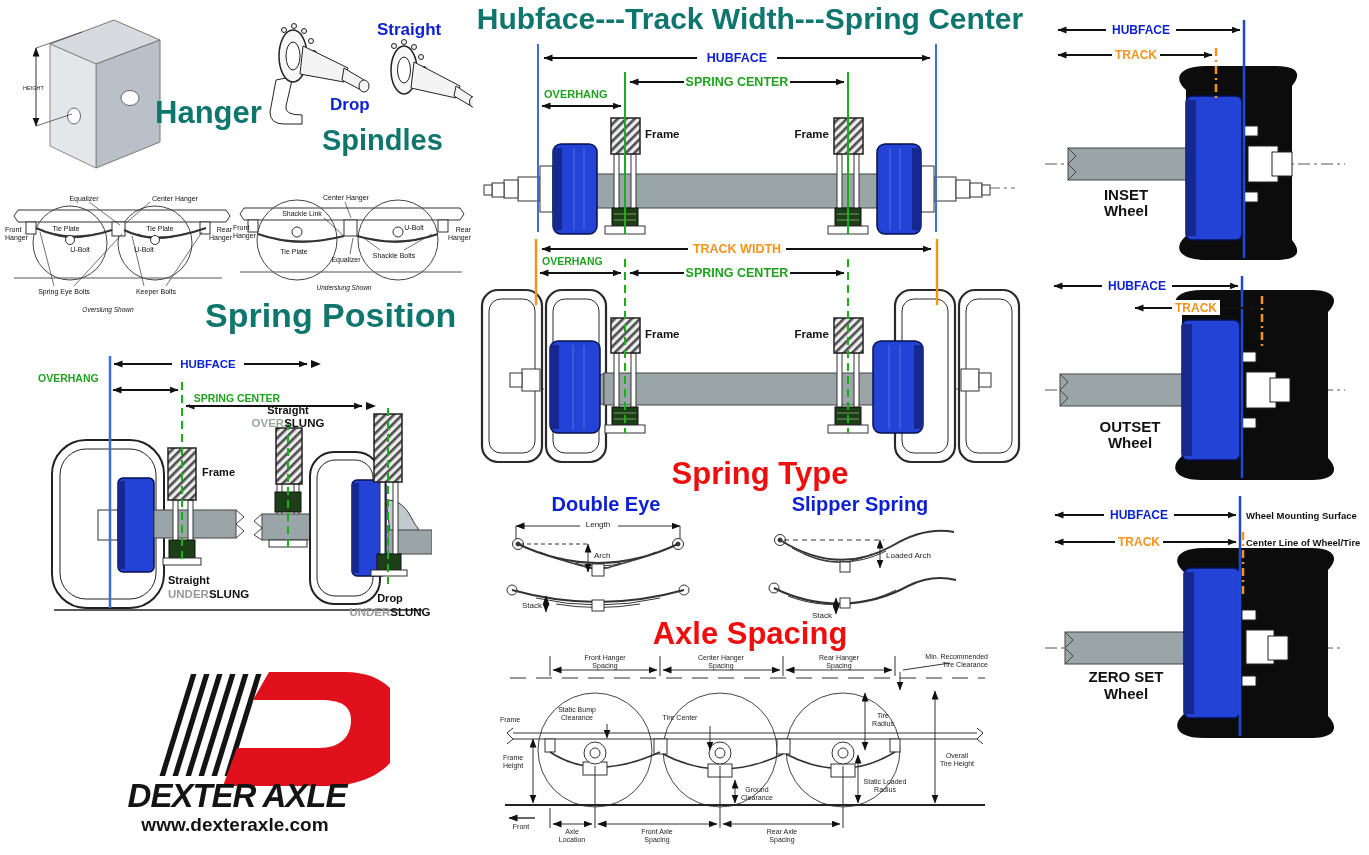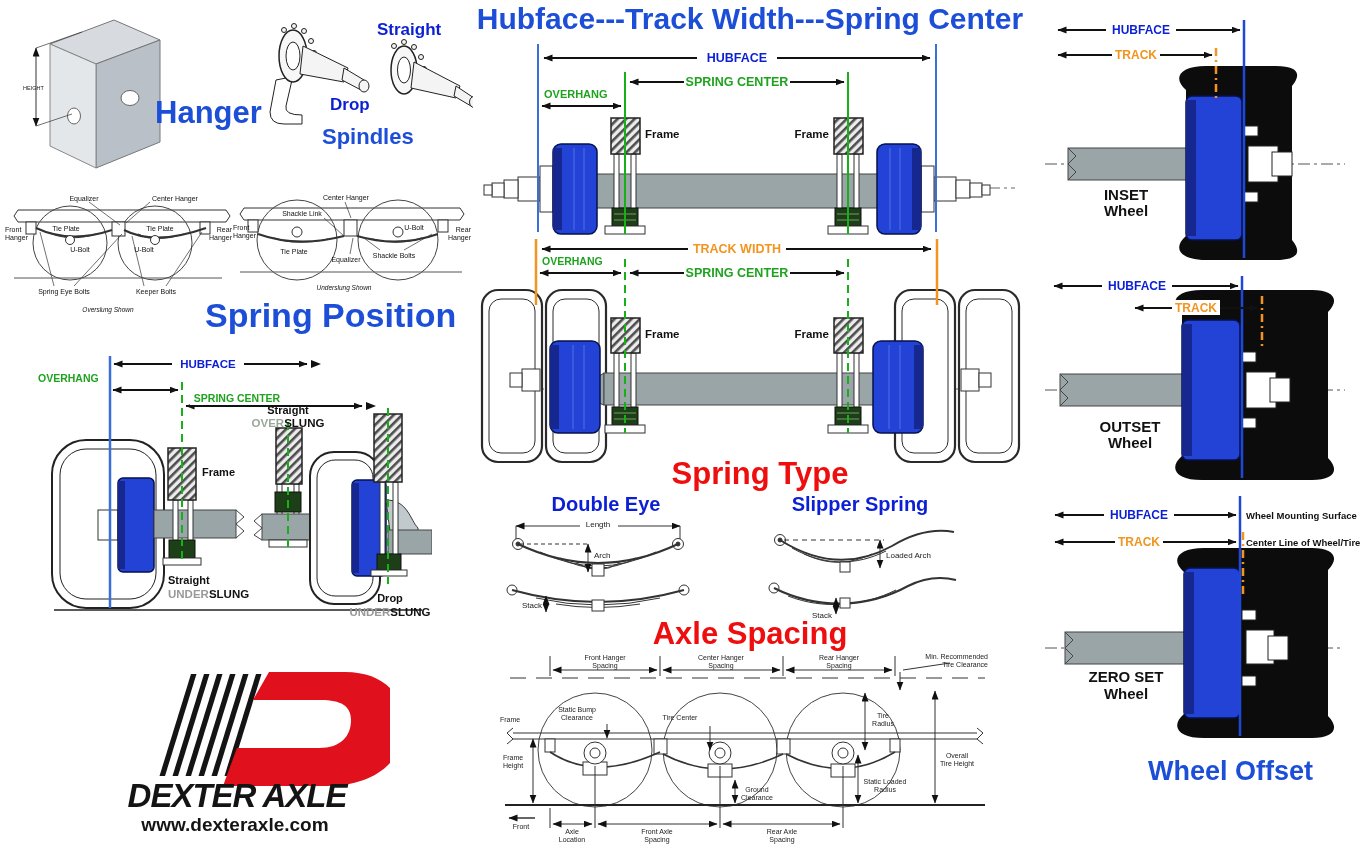--- a/index.html
+++ b/index.html
@@ -1,19 +1,19 @@
 <!DOCTYPE html>
 <html><head>
 <meta charset="utf-8">
 <style>
   html,body{margin:0;padding:0;background:#fff;}
   #canvas{position:relative;width:1369px;height:855px;background:#fff;overflow:hidden;
           font-family:"Liberation Sans",sans-serif;}
   .abs{position:absolute;}
-  .title-red{color:#1d4ed8;font-weight:bold;font-family:"Liberation Sans",sans-serif;}
+  .title-red{color:#0f766e;font-weight:bold;font-family:"Liberation Sans",sans-serif;}
   .lbl-blue{color:#0b1fd4;font-weight:bold;}
   svg text{font-family:"Liberation Sans",sans-serif;}
   .cap{font-style:italic;}
 </style>
 </head>
 <body>
 
 <div id="canvas">
 
 <svg width="0" height="0" style="position:absolute" aria-hidden="true">
@@ -63,21 +63,21 @@
         <circle cx="48" cy="29" r="2.5"></circle>
     <ellipse cx="28" cy="30" rx="13" ry="24" fill="#f7f7f7" stroke-width="1.5"></ellipse>
     <ellipse cx="28" cy="30" rx="6.5" ry="13" fill="#fff"></ellipse>
     <polygon points="38,22 84,46 80,58 35,48"></polygon>
     <polygon points="80,46 98,58 95,66 78,56"></polygon>
     <ellipse cx="98" cy="62" rx="4.5" ry="5.5"></ellipse>
   </g>
 </svg>
 <div class="abs lbl-blue" style="left:377px;top:20px;font-size:17px">Straight</div>
 <div class="abs lbl-blue" style="left:330px;top:95px;font-size:17px">Drop</div>
-<div class="abs title-red" style="left:322px;top:124px;font-size:22px">Spindles</div>
+<div class="abs title-red" style="left:322px;top:124px;font-size:29px">Spindles</div>
 
 <svg class="abs" style="left:4px;top:190px" width="230" height="142">
   <polygon points="14,20 222,20 226,26 222,32 14,32 10,26" fill="#fff" stroke="#333"></polygon>
   <circle cx="66" cy="53" r="37" fill="none" stroke="#444"></circle>
   <circle cx="151" cy="53" r="37" fill="none" stroke="#444"></circle>
   <rect x="22" y="32" width="10" height="12" fill="#fff" stroke="#333"></rect>
   <rect x="108" y="32" width="13" height="14" fill="#fff" stroke="#333"></rect>
   <rect x="196" y="32" width="10" height="12" fill="#fff" stroke="#333"></rect>
   <path d="M32,38 Q66,54 108,40" fill="none" stroke="#333" stroke-width="2"></path>
   <path d="M46,43 Q66,52 92,44" fill="none" stroke="#333" stroke-width="1.2"></path>
@@ -581,21 +581,20 @@
   <text x="99" y="29" text-anchor="middle" font-size="12" font-weight="bold" fill="#0b1fd4">HUBFACE</text>
   <line x1="15" y1="52" x2="196" y2="52" stroke="#111" stroke-width="2.2" marker-start="url(#arr)" marker-end="url(#arr)"></line>
   <rect x="75" y="44" width="48" height="15" fill="#fff"></rect>
   <text x="99" y="56" text-anchor="middle" font-size="12" font-weight="bold" fill="#f2941f">TRACK</text>
   <text x="206" y="29" font-size="9.5" font-weight="bold" fill="#111">Wheel Mounting Surface</text>
   <text x="206" y="56" font-size="9.5" font-weight="bold" fill="#111">Center Line of Wheel/Tire</text>
   <text x="86" y="192" text-anchor="middle" font-size="15" font-weight="bold" fill="#111">ZERO SET</text>
   <text x="86" y="209" text-anchor="middle" font-size="15" font-weight="bold" fill="#111">Wheel</text>
 </svg>
 
-<div class="abs title-red" style="left:1148px;top:756px;font-size:27px">Wheel Offset</div>
 
 <svg class="abs" style="left:95px;top:660px" width="295" height="185">
   <g fill="#141414">
     <polygon points="96,14 101.5,14 70,116 64.5,116"></polygon>
     <polygon points="109,14 114.5,14 83,116 77.5,116"></polygon>
     <polygon points="122,14 127.5,14 96,116 90.5,116"></polygon>
     <polygon points="135,14 140.5,14 109,116 103.5,116"></polygon>
     <polygon points="148,14 153.5,14 122,116 116.5,116"></polygon>
     <polygon points="161,14 166.5,14 135,116 129.5,116"></polygon>
   </g>

